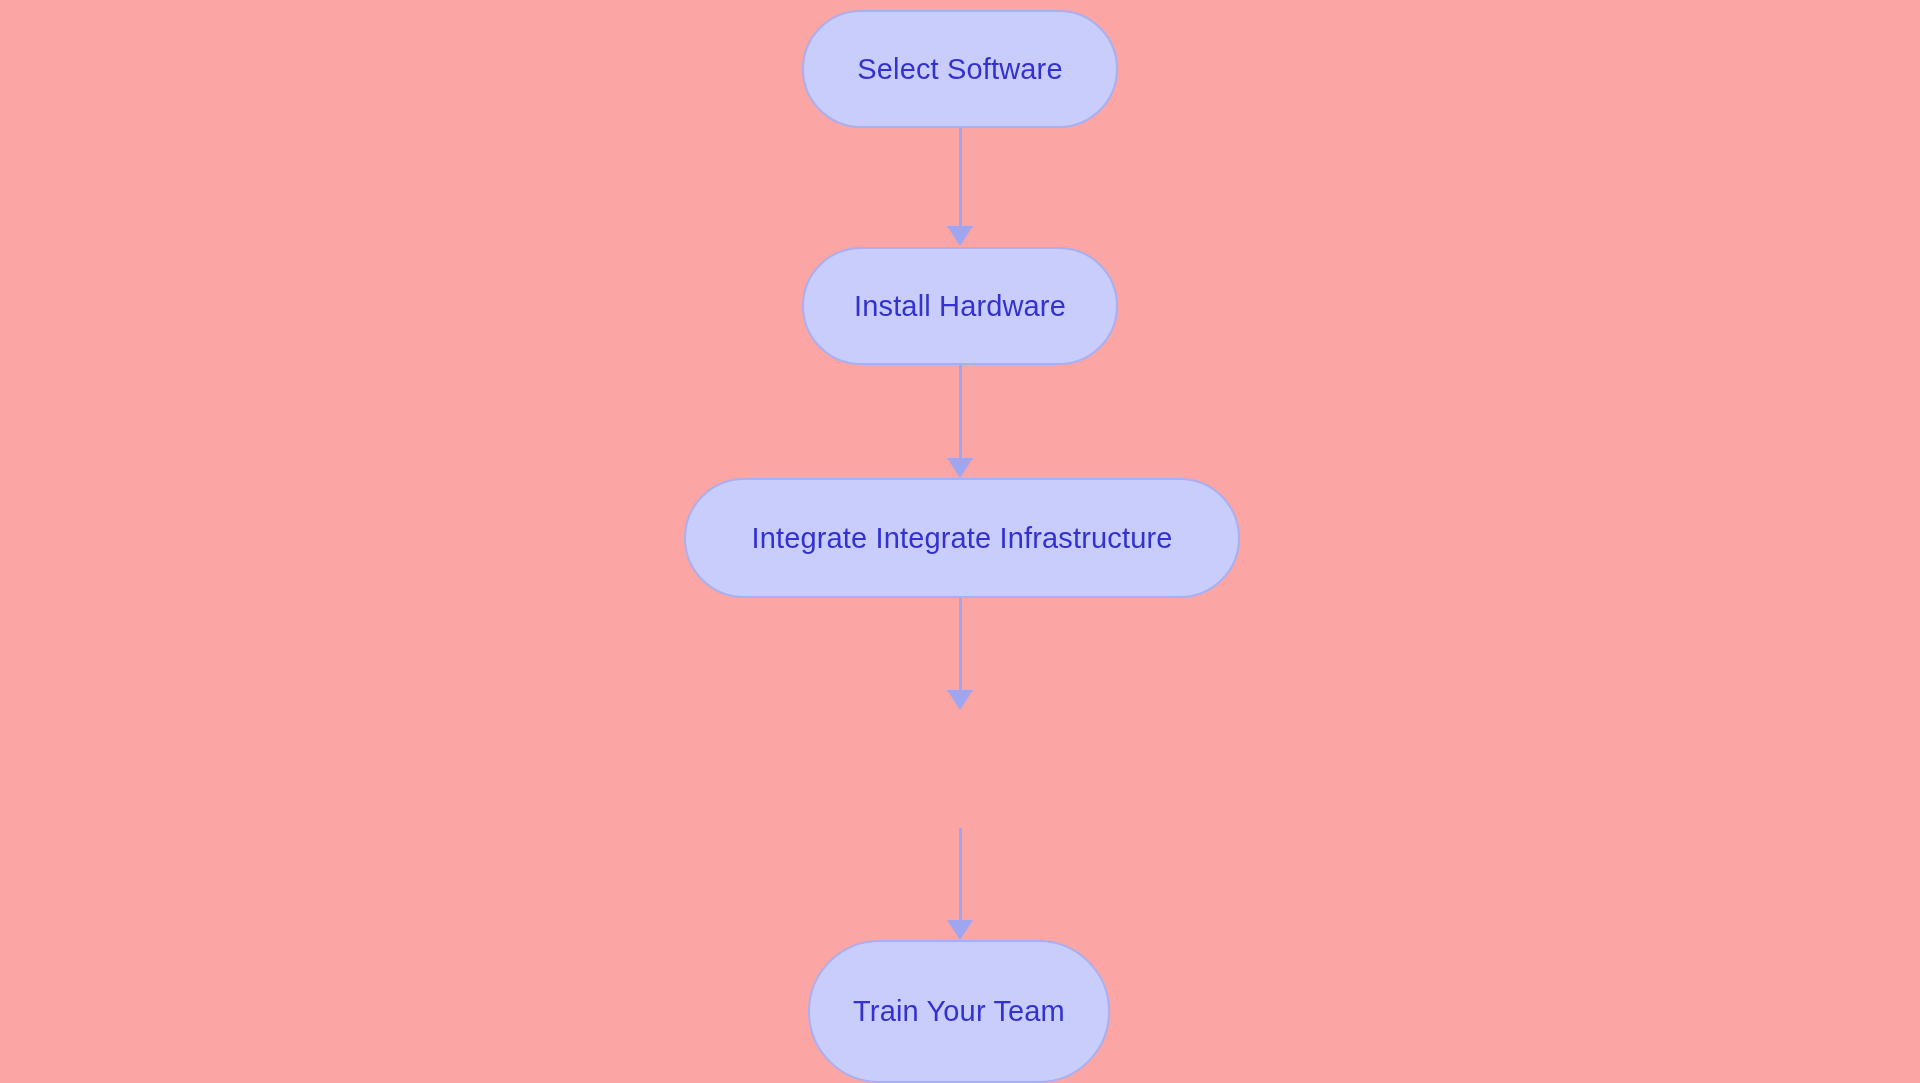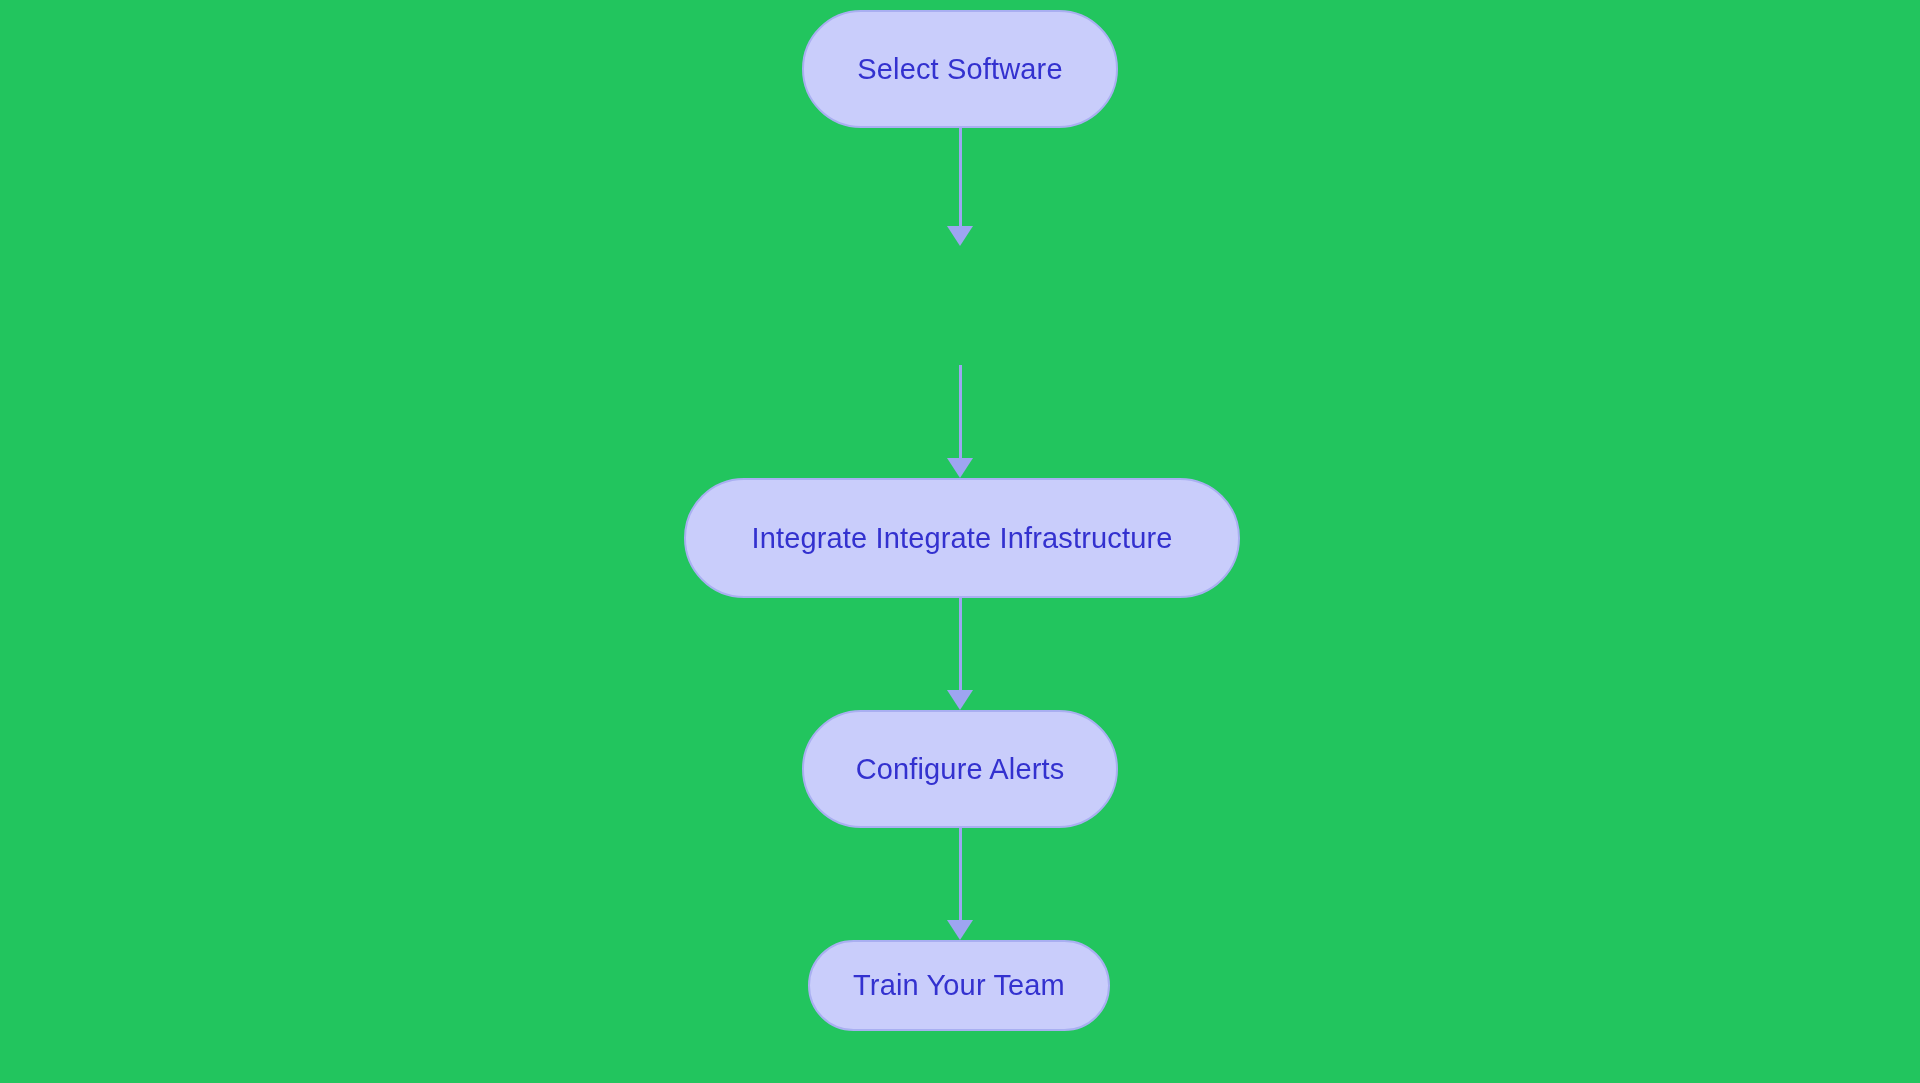--- a/index.html
+++ b/index.html
@@ -11,21 +11,21 @@
     width: 1920px;
     height: 1083px;
     font-family: "Liberation Sans", "DejaVu Sans", sans-serif;
     overflow: hidden;
   }
 
   #flowchart-canvas {
     position: relative;
     width: 1920px;
     height: 1083px;
-    background: #22c55e;
+    background: #fca5a5;
   }
 
   .flow-node {
     position: absolute;
     box-sizing: border-box;
     display: flex;
     align-items: center;
     justify-content: center;
     background: #c9cdfb;
     border: 2px solid #a9aff1;
@@ -77,41 +77,41 @@
 
   <div class="flow-node" style="left:802px; top:10px; width:316px; height:118px;">
     <span class="node-label">Select Software</span>
   </div>
 
   <div class="flow-connector" style="left:947px; top:128px; height:118px;">
     <div class="shaft" style="height:98px;"></div>
     <div class="head"></div>
   </div>
 
+  <div class="flow-node" style="left:802px; top:247px; width:316px; height:118px;">
+    <span class="node-label">Install Hardware</span>
+  </div>
 
   <div class="flow-connector" style="left:947px; top:365px; height:113px;">
     <div class="shaft" style="height:93px;"></div>
     <div class="head"></div>
   </div>
 
   <div class="flow-node" style="left:684px; top:478px; width:556px; height:120px;">
     <span class="node-label">Integrate Integrate Infrastructure</span>
   </div>
 
   <div class="flow-connector" style="left:947px; top:598px; height:112px;">
     <div class="shaft" style="height:92px;"></div>
     <div class="head"></div>
   </div>
 
-  <div class="flow-node" style="left:802px; top:710px; width:316px; height:118px;">
-    <span class="node-label">Configure Alerts</span>
-  </div>
 
   <div class="flow-connector" style="left:947px; top:828px; height:112px;">
     <div class="shaft" style="height:92px;"></div>
     <div class="head"></div>
   </div>
 
-  <div class="flow-node" style="left:808px; top:940px; width:302px; height:91px;">
+  <div class="flow-node" style="left:808px; top:940px; width:302px; height:143px;">
     <span class="node-label">Train Your Team</span>
   </div>
 
 </div>
 
 </body></html>

